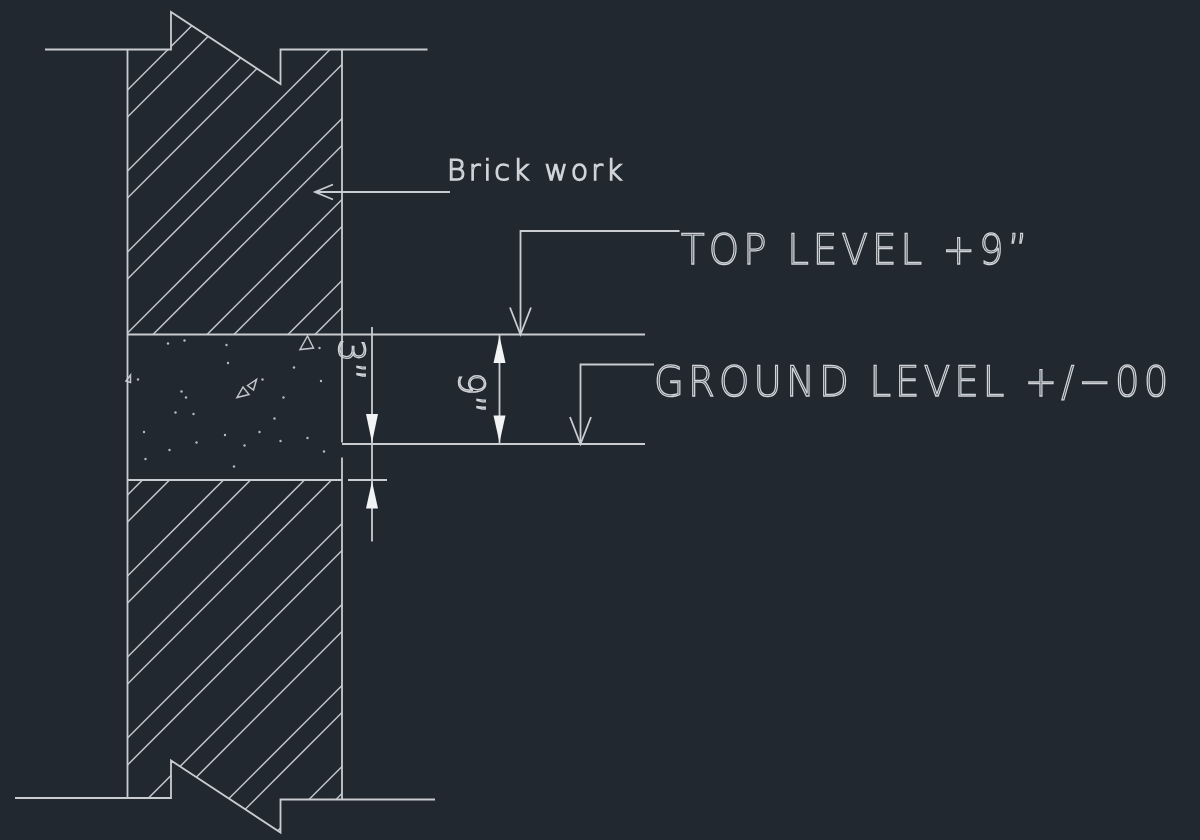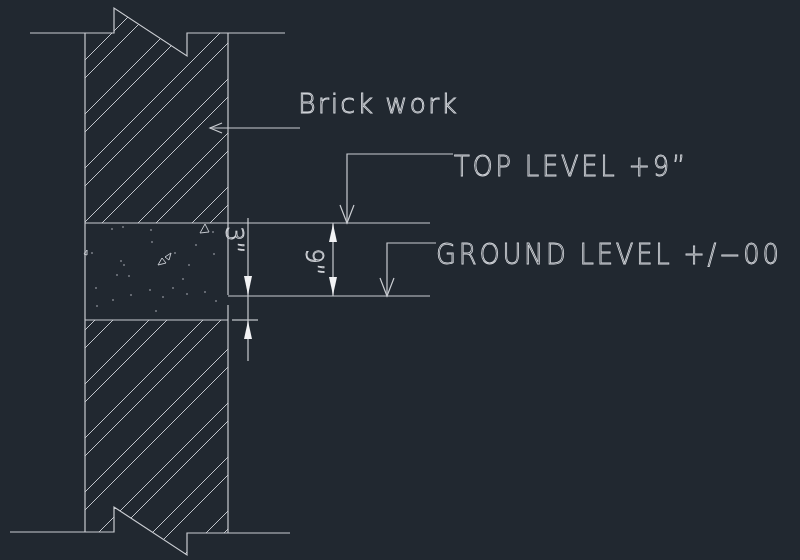--- a/index.html
+++ b/index.html
@@ -10,21 +10,21 @@
     .label {
       position: absolute;
       font-family: "DejaVu Sans", sans-serif;
       font-weight: 200;
       color: transparent;
       -webkit-text-stroke: 0.9px #d0d3d8;
       letter-spacing: 3px;
       white-space: nowrap;
       line-height: 1;
     }
-    #lbl-brick { left: 298px; top: 90px; font-size: 27px; letter-spacing: 2px; }
+    #lbl-brick { left: 298px; top: 105px; font-size: 19px; letter-spacing: 2px; }
     #lbl-top { left: 454px; top: 153px; font-size: 28px; transform: scaleX(0.92); transform-origin: left top; }
     #lbl-ground { left: 436px; top: 241px; font-size: 28px; transform: scaleX(0.92); transform-origin: left top; }
     .dimtxt {
       position: absolute;
       font-family: "DejaVu Sans", sans-serif;
       font-weight: 200;
       color: transparent;
       -webkit-text-stroke: 0.9px #d0d3d8;
       font-size: 24px;
       line-height: 1;

